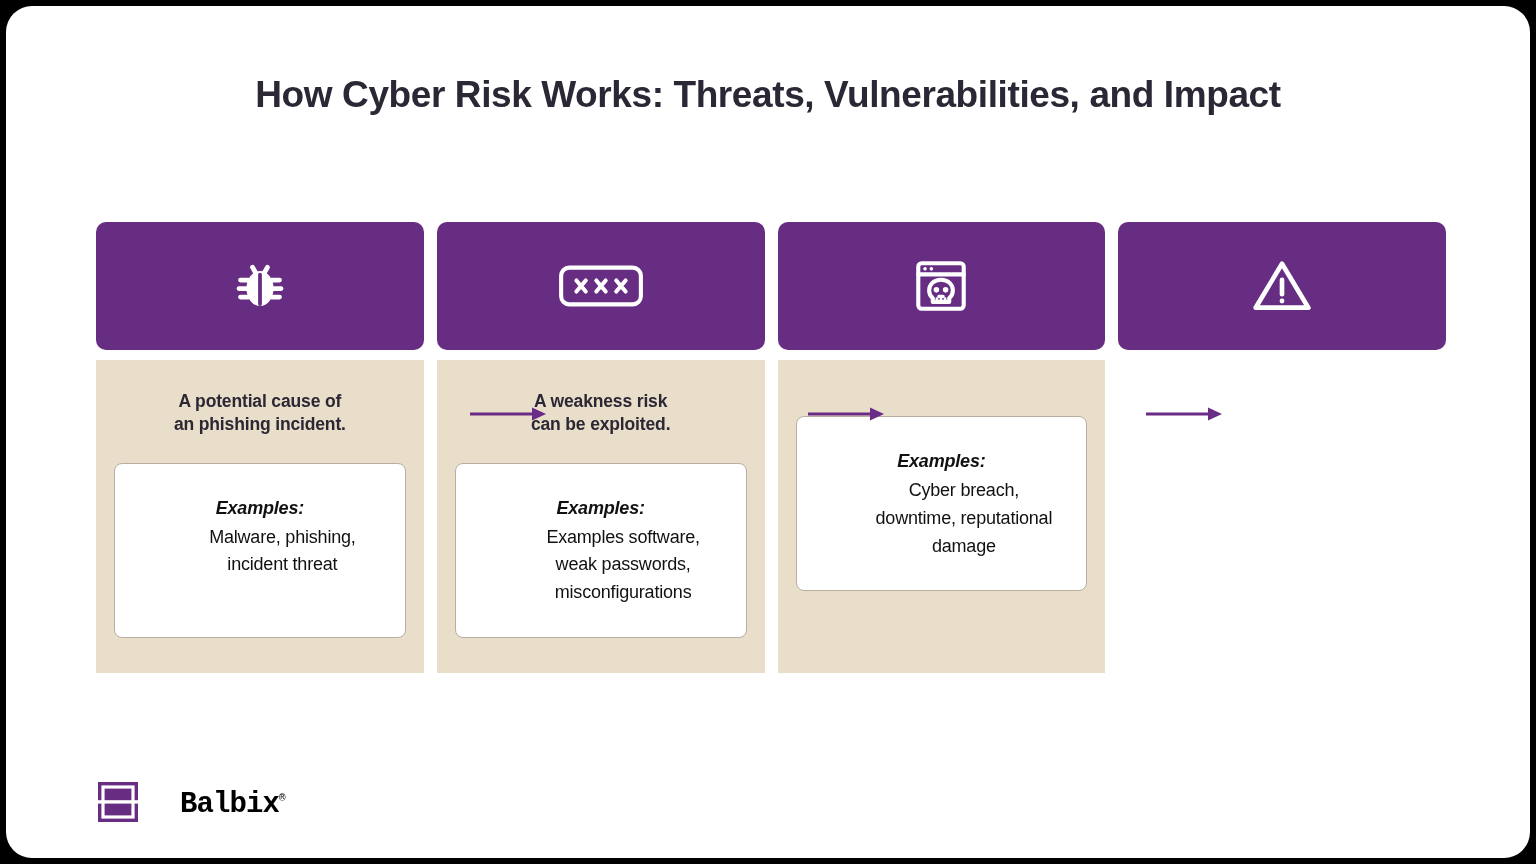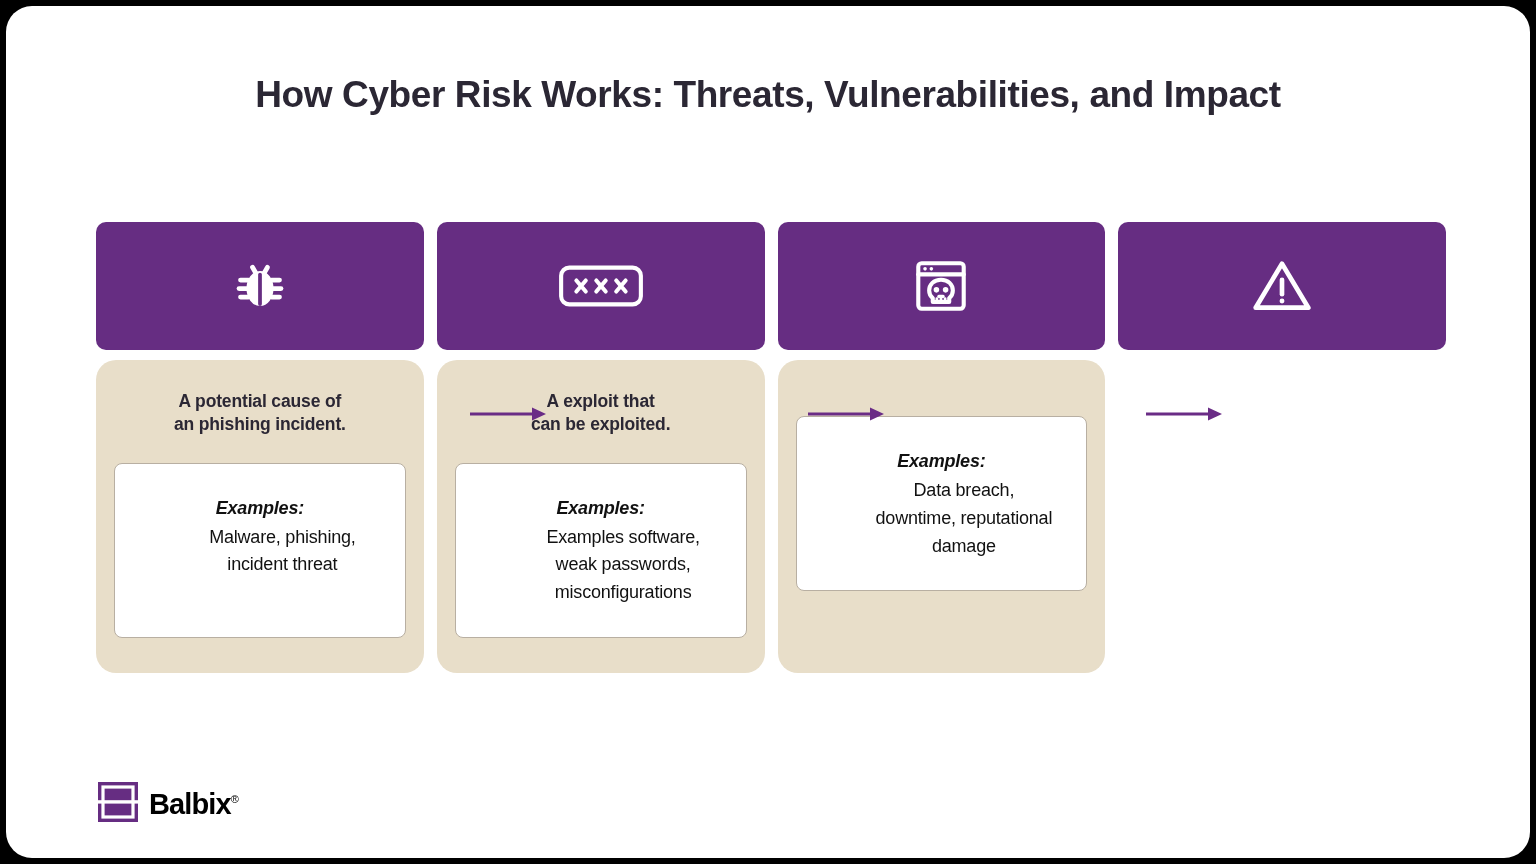--- a/index.html
+++ b/index.html
@@ -58,21 +58,21 @@
     border-radius: 10px;
     display: flex;
     align-items: center;
     justify-content: center;
   }
 
   .col-header svg { display: block; }
 
   .col-body {
     background: #E8DEC9;
-    border-radius: 20px;
+    border-radius: 0;
     padding: 30px 18px 28px 18px;
     display: flex;
     flex-direction: column;
     align-items: center;
     min-height: 313px;
   }
 
   .col-summary {
     font-size: 17.5px;
     font-weight: 700;
@@ -134,22 +134,23 @@
     gap: 11px;
   }
 
   .brand-mark { display: block; }
 
   .brand-word {
     font-size: 29px;
     font-weight: 700;
     color: #000000;
     letter-spacing: -0.9px;
-    font-family: Liberation Sans, sans-serif;
+    font-family: Liberation Mono, monospace;
     position: relative;
+    margin-left: 31px;
   }
 
   .brand-reg {
     font-size: 11px;
     vertical-align: super;
     font-weight: 400;
   }
 </style>
 </head>
 <body>
@@ -198,21 +199,21 @@
           <svg width="86" height="44" viewBox="0 0 44 22" fill="none" stroke="#ffffff" stroke-width="2.1" stroke-linecap="round" stroke-linejoin="round">
             <rect x="1.6" y="1.6" width="40.8" height="18.8" rx="4.2"></rect>
             <path d="M9.4 8.2 L14.2 13.8 M14.2 8.2 L9.4 13.8"></path>
             <path d="M19.6 8.2 L24.4 13.8 M24.4 8.2 L19.6 13.8"></path>
             <path d="M29.8 8.2 L34.6 13.8 M34.6 8.2 L29.8 13.8"></path>
           </svg>
         </span>
       </div>
       <div class="col-body">
         <div class="col-summary">
-          <span>A exploit that</span><br>
+          <span>A weakness risk</span><br>
           <span>can be exploited.</span>
         </div>
         <div class="example-box">
           <div class="example-label">Examples:</div>
           <div class="example-text">
             <span>Examples software,</span><br>
             <span>weak passwords,</span><br>
             <span>misconfigurations</span>
           </div>
         </div>
@@ -232,21 +233,21 @@
             <circle cx="13.9" cy="13.6" r="1.15" fill="#ffffff" stroke="none"></circle>
             <path d="M11.1 16.3 L12.9 16.3" stroke-width="1.3"></path>
             <path d="M10.3 18.6 L10.3 17.3 M12 18.6 L12 17.3 M13.7 18.6 L13.7 17.3" stroke-width="1.2"></path>
           </svg>
         </span>
       </div>
       <div class="col-body">
         <div class="example-box">
           <div class="example-label">Examples:</div>
           <div class="example-text">
-            <span>Data breach,</span><br>
+            <span>Cyber breach,</span><br>
             <span>downtime, reputational</span><br>
             <span>damage</span>
           </div>
         </div>
       </div>
     </div>
 
     <div class="column">
       <div class="col-header">
         <span>

